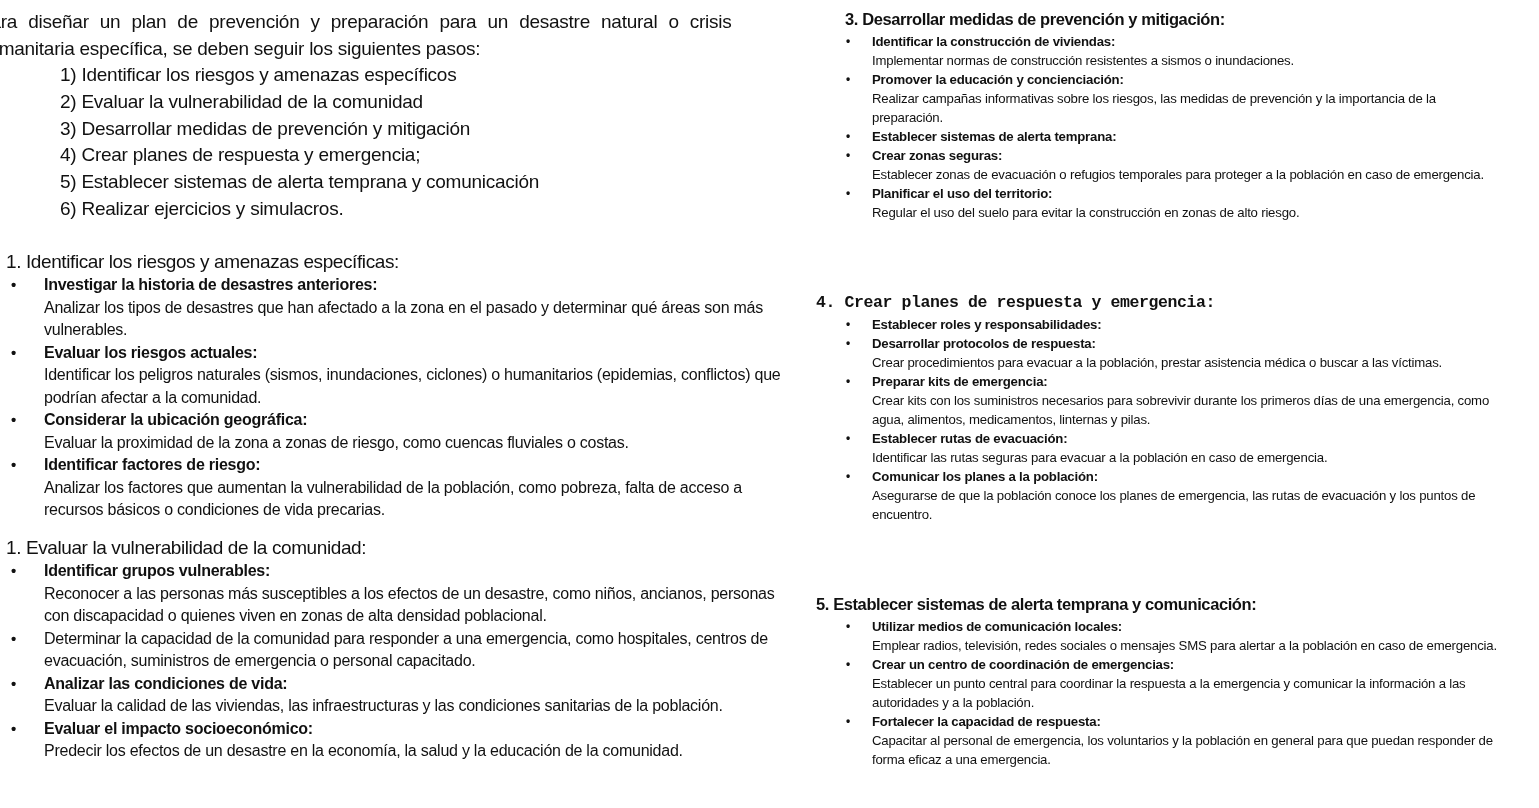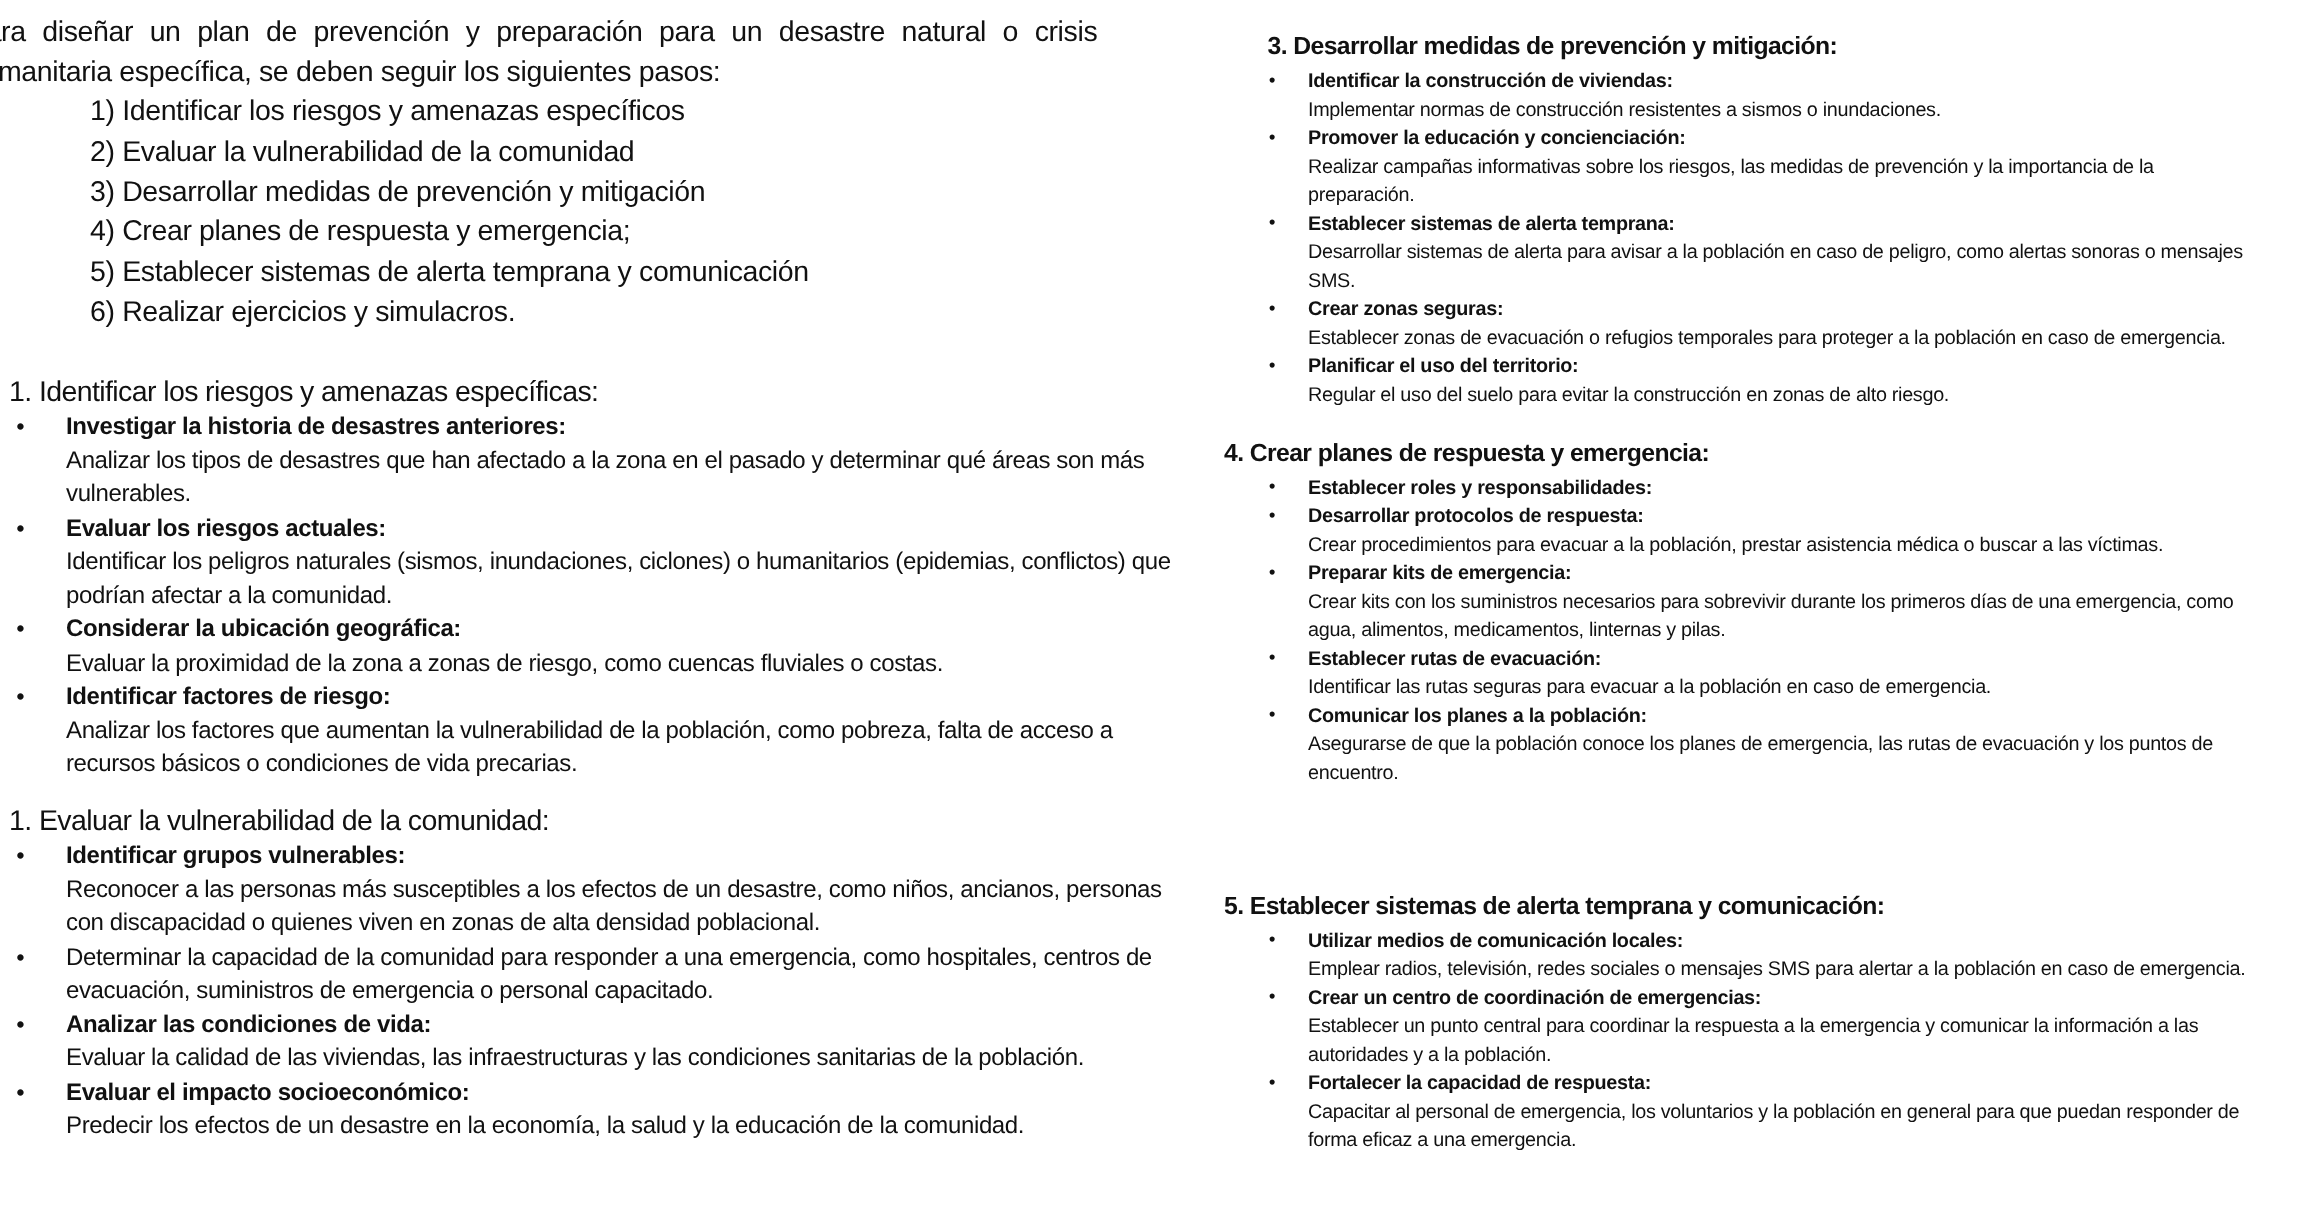--- a/index.html
+++ b/index.html
@@ -101,53 +101,52 @@
       <li class="item">
         <span class="bullet">•</span>
         <span class="item-title">Evaluar el impacto socioeconómico:</span>
         <span class="item-desc">Predecir los efectos de un desastre en la economía, la salud y la educación de la comunidad.</span>
       </li>
     </ul>
   </div>
 </div>
 
 <div class="col right">
-  <div class="section" style="left:45px; top:22px;">
+  <div class="section" style="left:45px; top:10px;">
     <h2 class="h-small" style="margin-bottom:3px;">3. Desarrollar medidas de prevención y mitigación:</h2>
     <ul class="items" style="margin-left:-45px;">
       <li class="item">
         <span class="bullet">•</span>
         <span class="item-title">Identificar la construcción de viviendas:</span>
         <span class="item-desc">Implementar normas de construcción resistentes a sismos o inundaciones.</span>
       </li>
       <li class="item">
         <span class="bullet">•</span>
         <span class="item-title">Promover la educación y concienciación:</span>
         <span class="item-desc">Realizar campañas informativas sobre los riesgos, las medidas de prevención y la importancia de la preparación.</span>
       </li>
       <li class="item">
         <span class="bullet">•</span>
         <span class="item-title">Establecer sistemas de alerta temprana:</span>
-        <span class="item-desc">Desarrollar sistemas de alerta para avisar a la población en caso de peligro, como alertas sonoras o mensajes SMS.</span>
       </li>
       <li class="item">
         <span class="bullet">•</span>
         <span class="item-title">Crear zonas seguras:</span>
         <span class="item-desc">Establecer zonas de evacuación o refugios temporales para proteger a la población en caso de emergencia.</span>
       </li>
       <li class="item">
         <span class="bullet">•</span>
         <span class="item-title">Planificar el uso del territorio:</span>
         <span class="item-desc">Regular el uso del suelo para evitar la construcción en zonas de alto riesgo.</span>
       </li>
     </ul>
   </div>
 
   <div class="section" style="left:16px; top:293px;">
-    <h2 class="h-small" style="margin-bottom:3px;">4. Crear planes de respuesta y emergencia:</h2>
+    <h2 class="h-small" style="margin-bottom:3px;font-family:Liberation Mono, monospace;">4. Crear planes de respuesta y emergencia:</h2>
     <ul class="items" style="margin-left:-16px;">
       <li class="item">
         <span class="bullet">•</span>
         <span class="item-title">Establecer roles y responsabilidades:</span>
       </li>
       <li class="item">
         <span class="bullet">•</span>
         <span class="item-title">Desarrollar protocolos de respuesta:</span>
         <span class="item-desc">Crear procedimientos para evacuar a la población, prestar asistencia médica o buscar a las víctimas.</span>
       </li>

